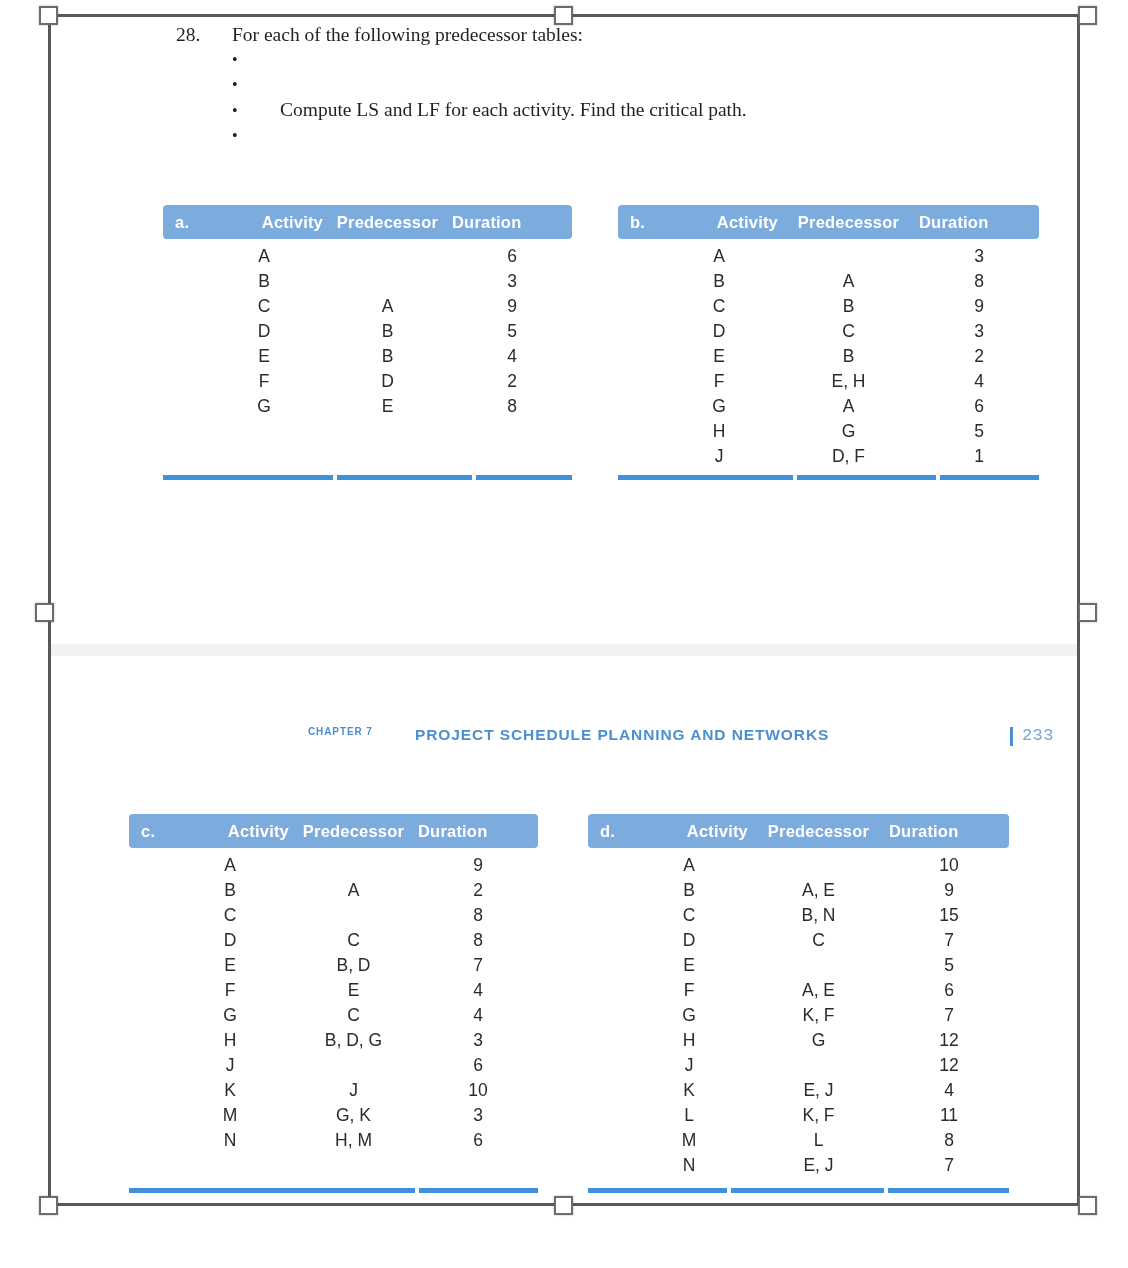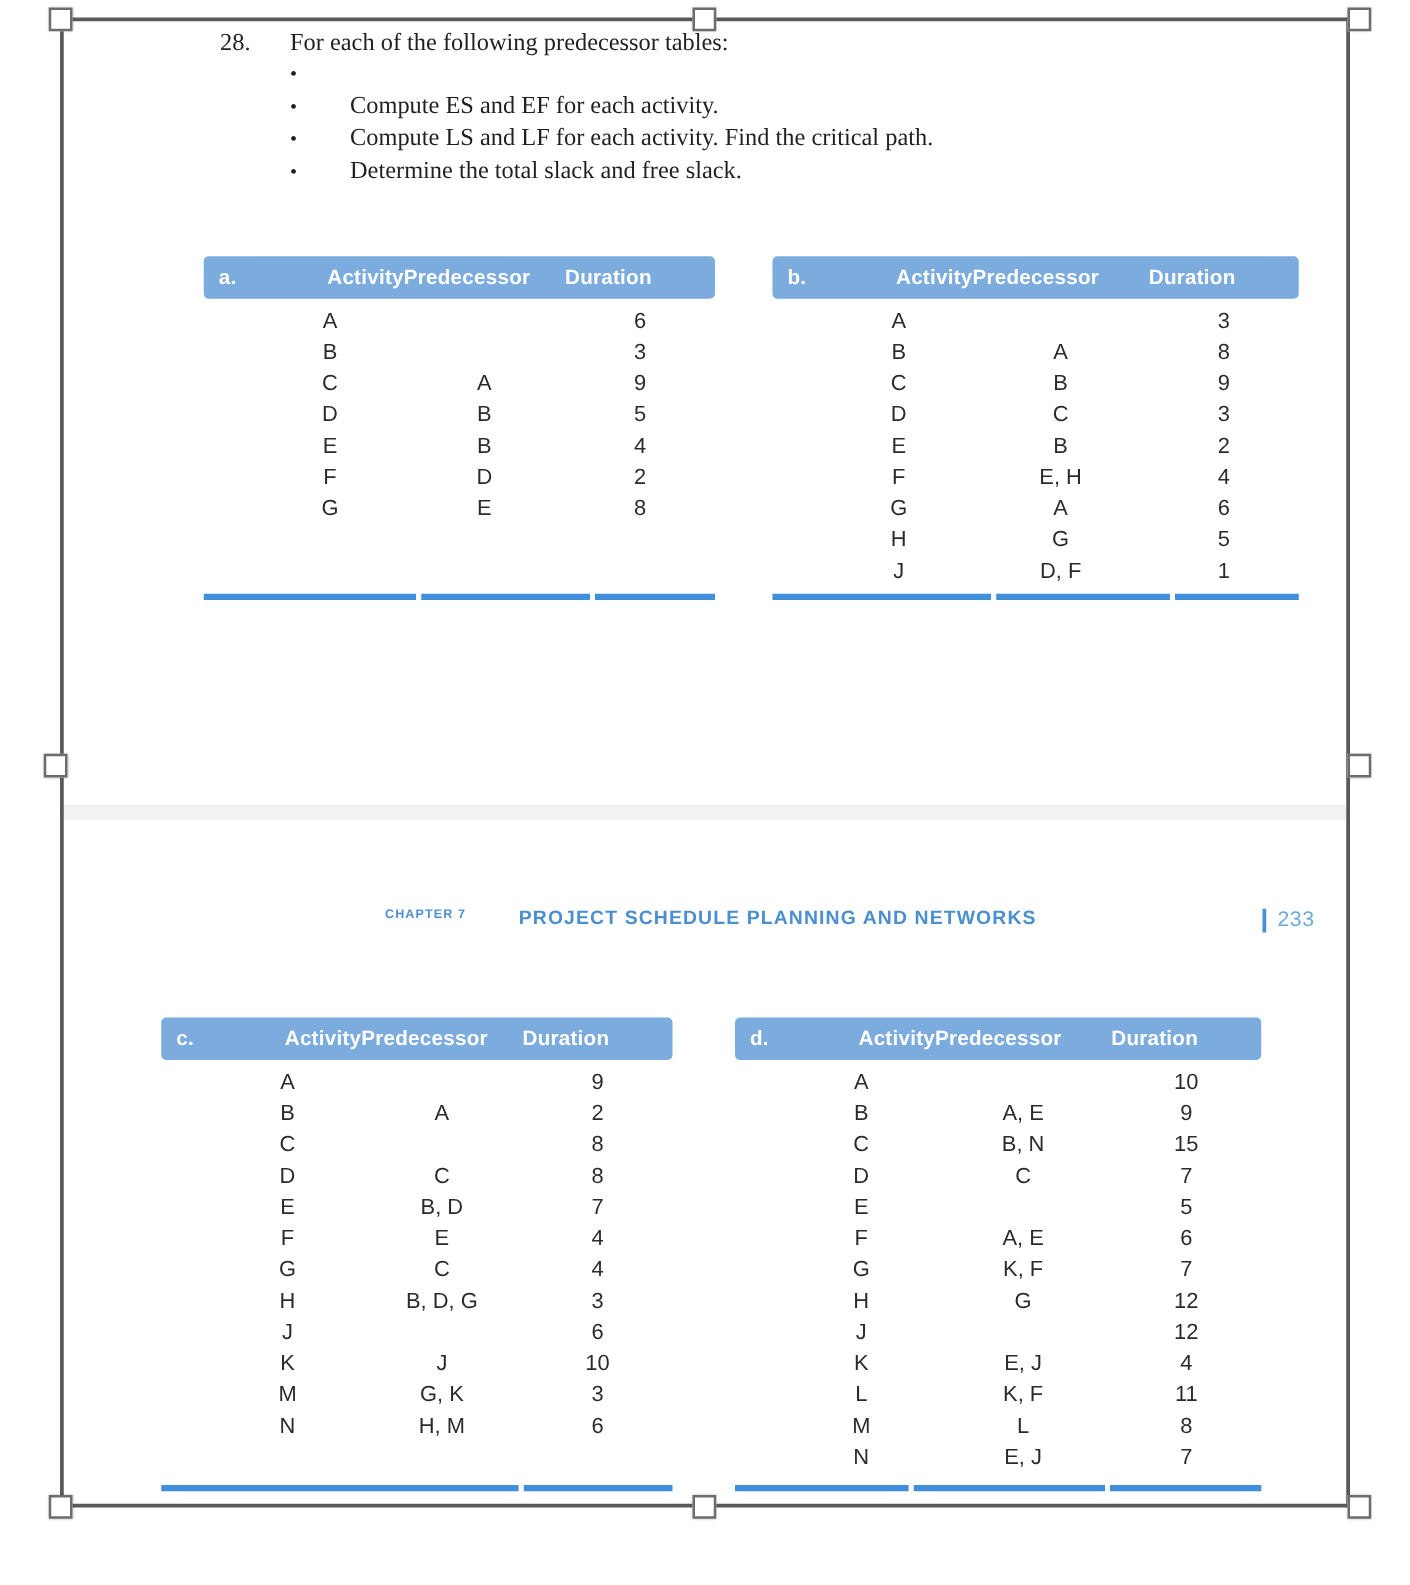--- a/index.html
+++ b/index.html
@@ -131,21 +131,21 @@
     left: 1010px;
     top: 1px;
     width: 3px;
     height: 19px;
     background: #4b8fd0;
   }
   #rh-pagenum {
     position: absolute;
     left: 1022px;
     top: 0;
-    font-family: Liberation Sans, sans-serif;
+    font-family: Liberation Mono, monospace;
     font-size: 17px;
     color: #6fa8dc;
     letter-spacing: 0.4px;
   }
 
   
   .ptable {
     position: absolute;
     box-sizing: border-box;
   }
@@ -167,20 +167,21 @@
     text-align: left;
     padding-left: 12px;
     box-sizing: border-box;
   }
   .ph-activity {
     flex: 0 0 118px;
     text-align: right;
   }
   .ph-pred {
     flex: 1 1 auto;
+    text-align: center;
   }
   .ph-dur {
     flex: 0 0 120px;
     text-align: left;
   }
 
   .ptable-body {
     padding-top: 7px;
   }
   .ptable-row {
@@ -224,29 +225,27 @@
     <div class="q-row">
       <span class="q-num">28.</span>
       <span class="q-text">For each of the following predecessor tables:</span>
     </div>
 
     <div class="bullet-row">
       <span class="bullet-dot">•</span>
     </div>
     <div class="bullet-row">
       <span class="bullet-dot">•</span>
-      <span class="bullet-text">Compute ES and EF for each activity.</span>
     </div>
     <div class="bullet-row">
       <span class="bullet-dot">•</span>
       <span class="bullet-text">Compute LS and LF for each activity. Find the critical path.</span>
     </div>
     <div class="bullet-row">
       <span class="bullet-dot">•</span>
-      <span class="bullet-text">Determine the total slack and free slack.</span>
     </div>
   </div>
 
   <div id="running-head">
     <span id="rh-chapter">CHAPTER 7</span>
     <span id="rh-title">PROJECT SCHEDULE PLANNING AND NETWORKS</span>
     <span id="rh-pagebar"></span>
     <span id="rh-pagenum">233</span>
   </div>
 

